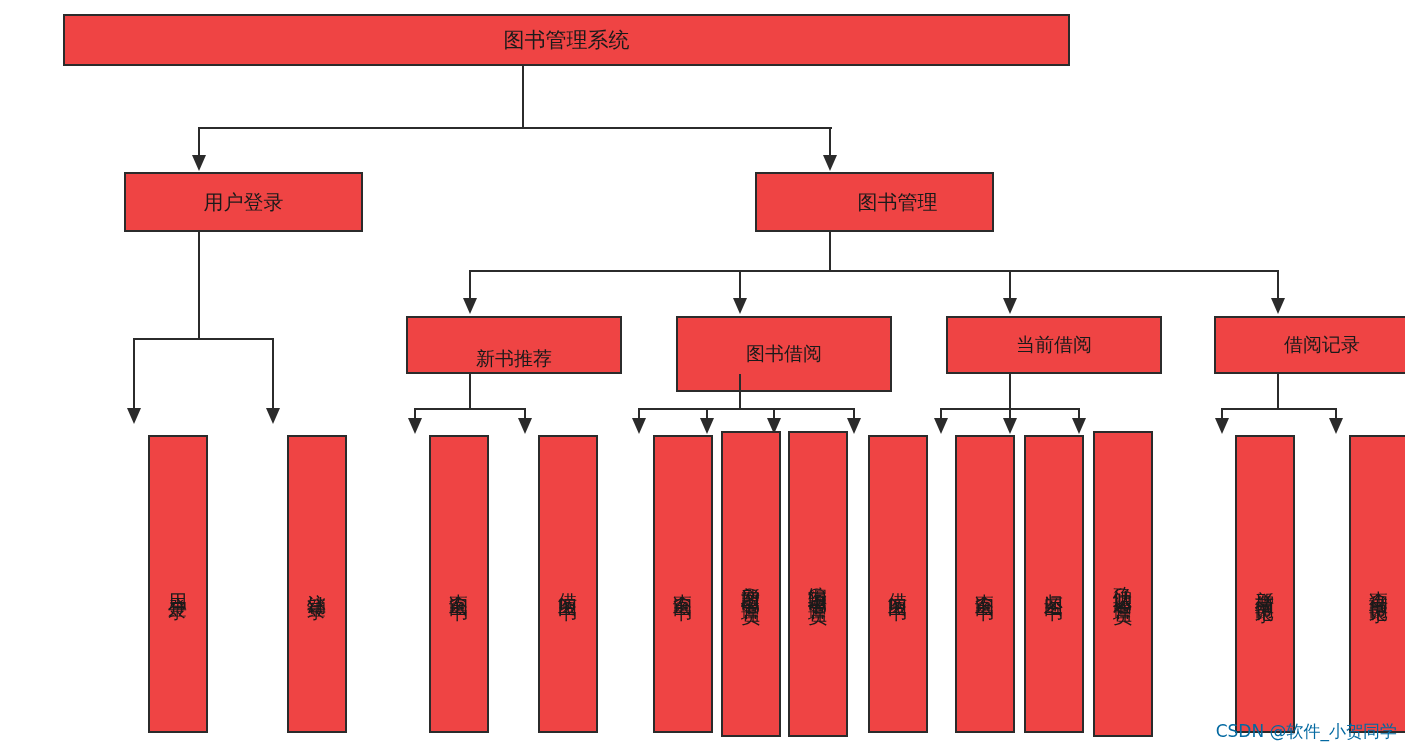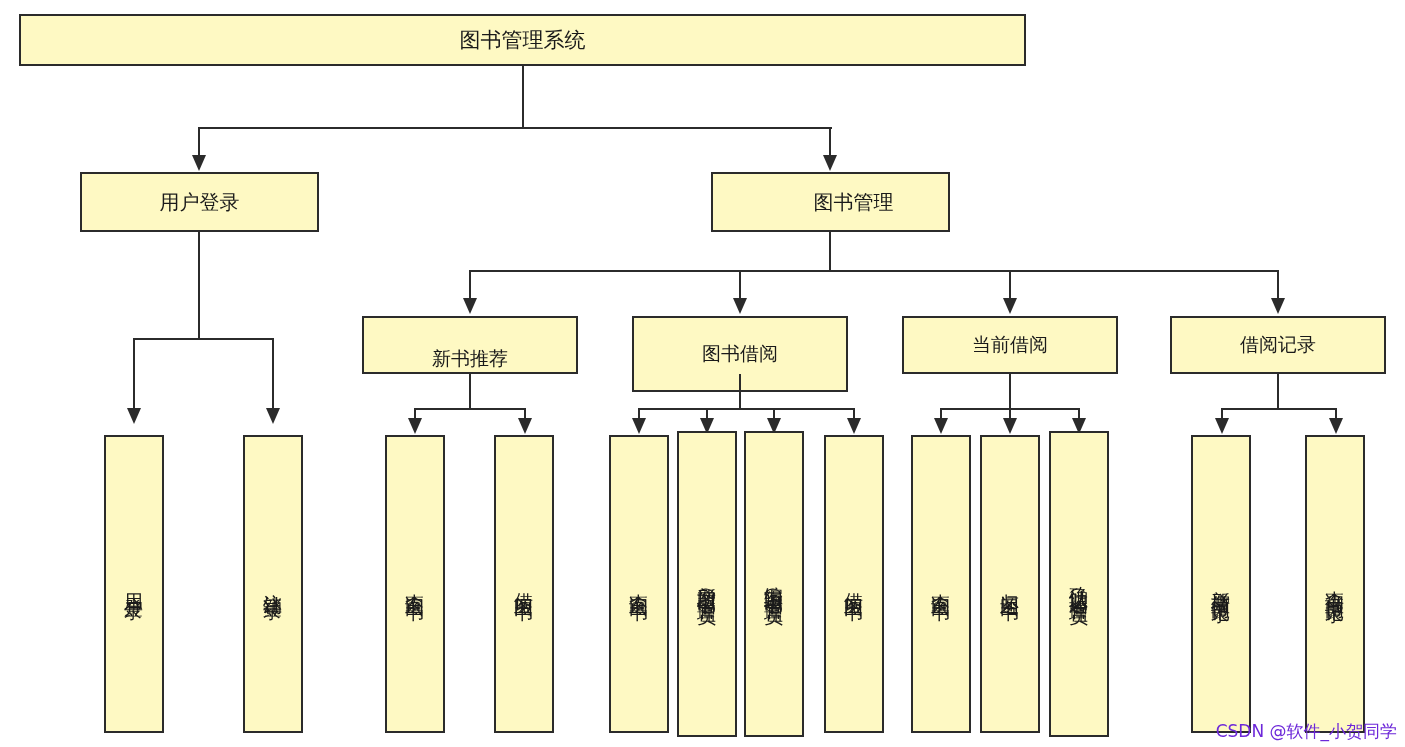--- a/index.html
+++ b/index.html
@@ -14,25 +14,26 @@
     position: relative;
     width: 1405px;
     height: 747px;
     background: #ffffff;
     overflow: hidden;
   }
   .node {
     position: absolute;
     box-sizing: border-box;
     border: 2px solid #2b2b2b;
-    background: #fef9c3;
+    background: #ef4444;
     display: flex;
     align-items: center;
     justify-content: center;
     color: #1a1a1a;
+    margin-left: 44px;
   }
   .node.root {
     font-size: 21px;
   }
   .node.lvl2 {
     font-size: 20px;
   }
   .node.lvl3 {
     font-size: 19px;
   }
@@ -65,21 +66,21 @@
     height: 0;
     border-left: 7px solid transparent;
     border-right: 7px solid transparent;
     border-top: 16px solid #2b2b2b;
   }
   .watermark {
     position: absolute;
     right: 8px;
     bottom: 4px;
     font-size: 17px;
-    color: #6d28d9;
+    color: #0369a1;
     white-space: nowrap;
     user-select: none;
   }
 </style>
 </head>
 <body>
 
 <div id="canvas">
 
   <div class="node root" style="left:19px; top:14px; width:1007px; height:52px;">

